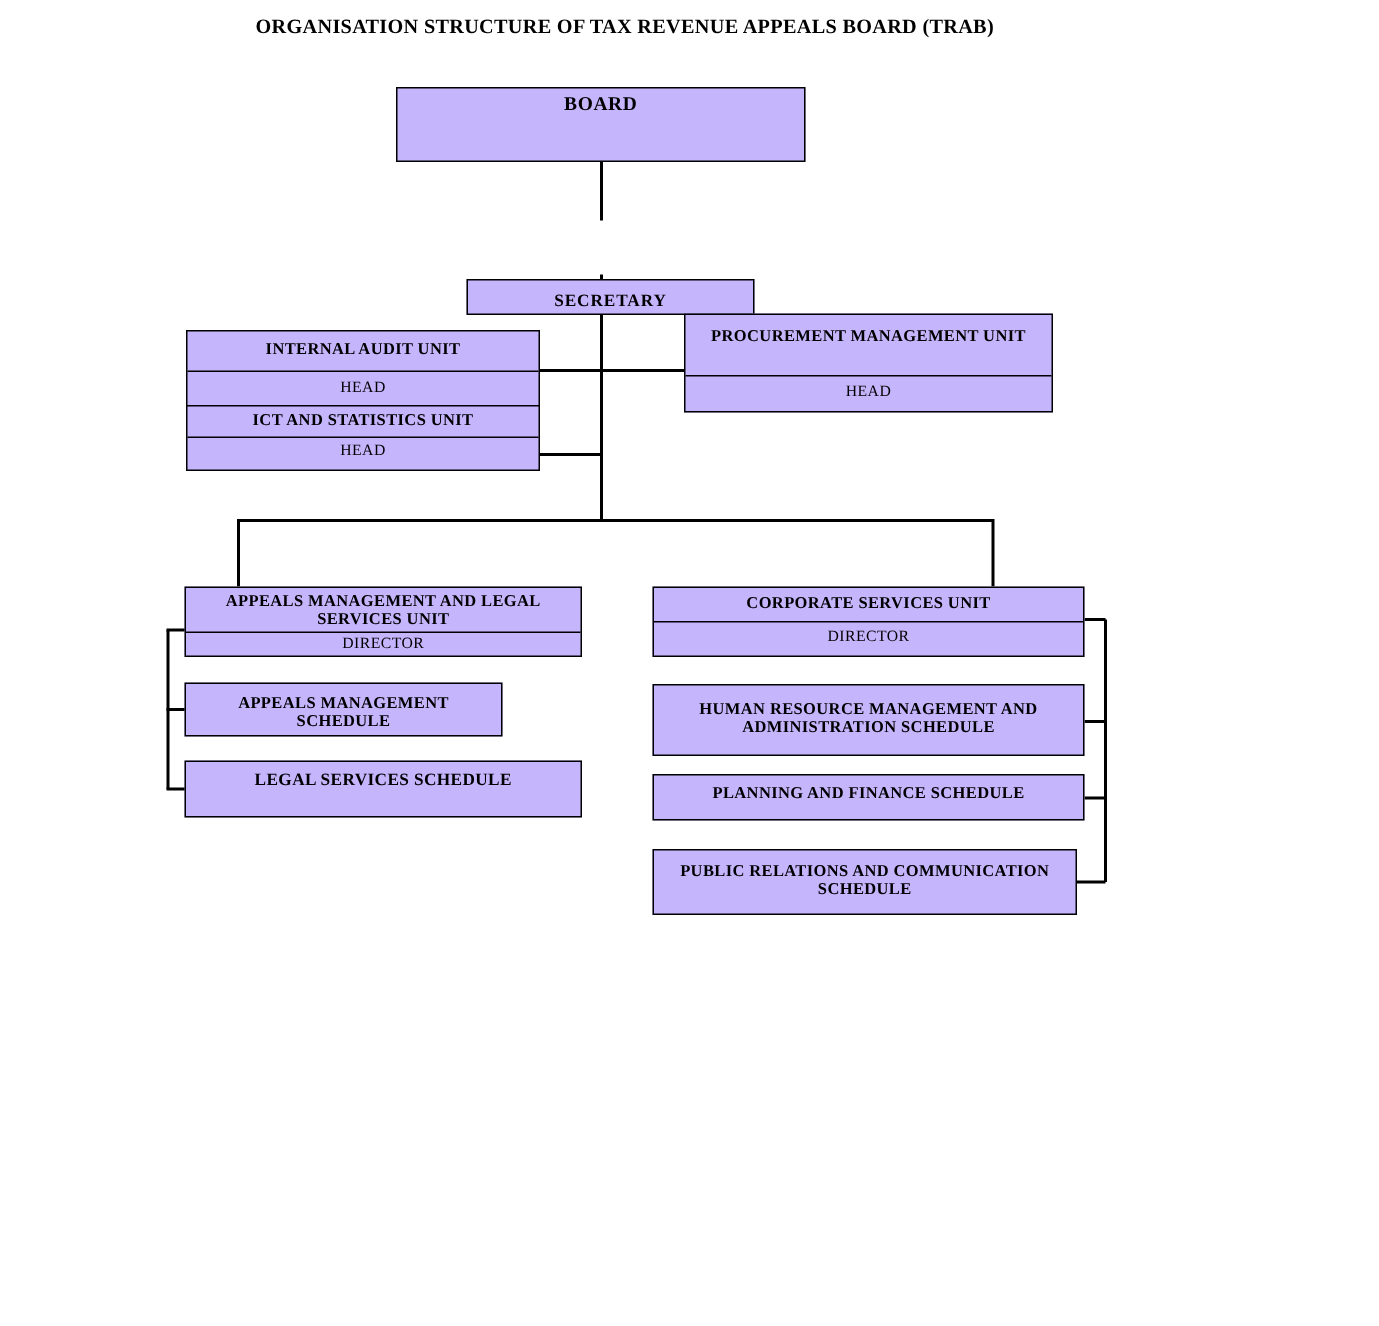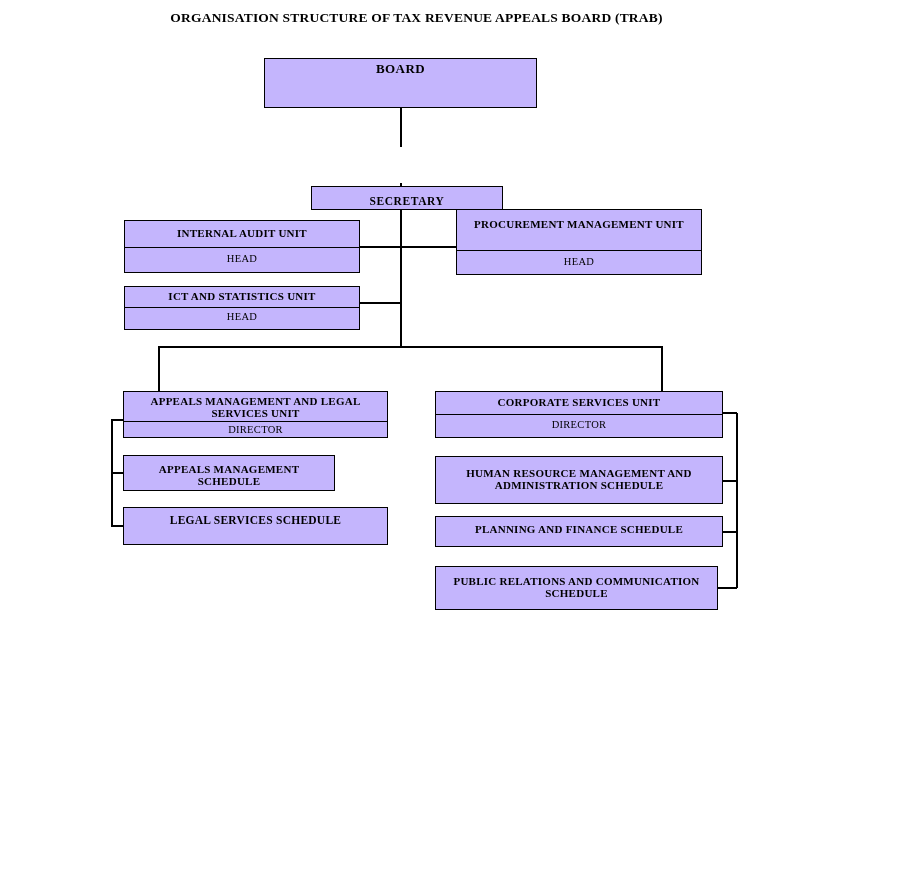--- a/index.html
+++ b/index.html
@@ -111,21 +111,21 @@
 
   <div class="node medium" style="left:311px; top:147px; width:192px; height:24px;margin-top:39px;">
     <div class="cell title" style="padding-top:8px;">SECRETARY</div>
   </div>
 
   <div class="node" style="left:124px; top:220px; width:236px; height:53px;">
     <div class="cell title" style="height:26px; padding-top:6px;">INTERNAL AUDIT UNIT</div>
     <div class="cell role" style="padding-top:5px;">HEAD</div>
   </div>
 
-  <div class="node" style="left:124px; top:286px; width:236px; height:44px;">
+  <div class="node" style="left:124px; top:270px; width:236px; height:44px;">
     <div class="cell title" style="height:20px; padding-top:3px;">ICT AND STATISTICS UNIT</div>
     <div class="cell role" style="padding-top:3px;">HEAD</div>
   </div>
 
   <div class="node" style="left:456px; top:209px; width:246px; height:66px;">
     <div class="cell title" style="height:40px; padding-top:8px;">PROCUREMENT MANAGEMENT UNIT</div>
     <div class="cell role" style="padding-top:5px;">HEAD</div>
   </div>
 
   <div class="node" style="left:123px; top:391px; width:265px; height:47px;font-family:Liberation Serif, serif;">

